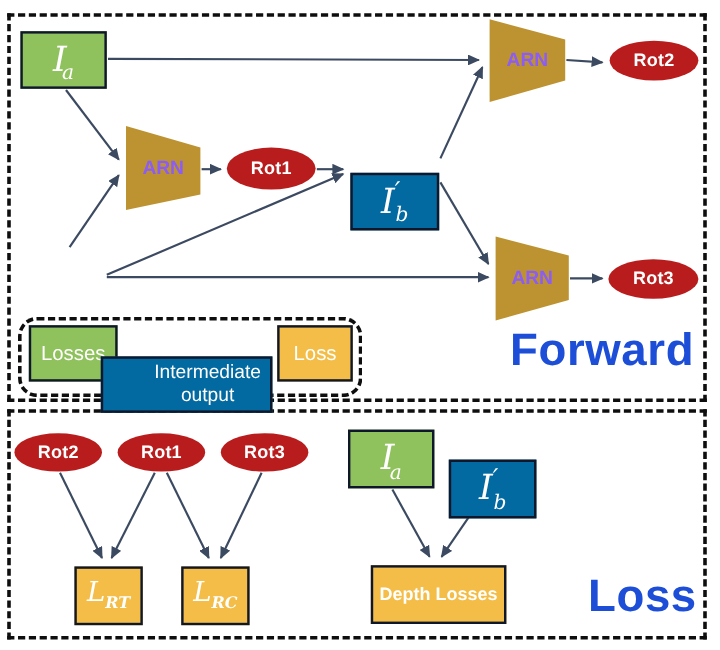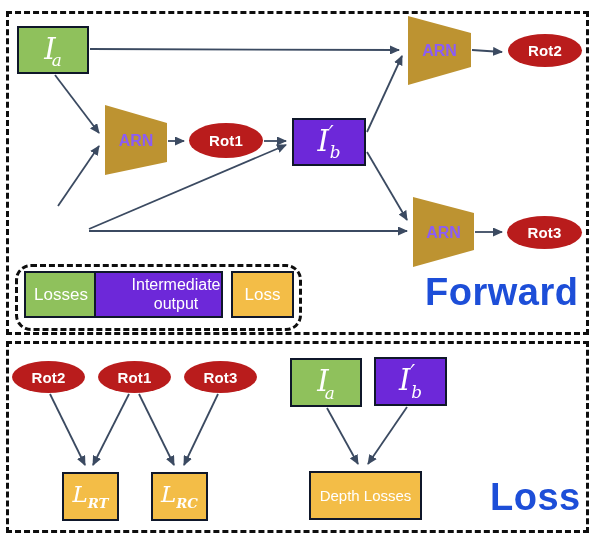--- a/index.html
+++ b/index.html
@@ -8,35 +8,35 @@
     background:#ffffff; overflow:hidden;
     font-family:"Liberation Sans", sans-serif;
   }
   .section {
     position:absolute; border:3.5px dashed #0e0e0e; background:transparent;
   }
   #arrow-layer { position:absolute; left:0; top:0; z-index:1; }
   .node { position:absolute; z-index:2; display:flex; align-items:center; justify-content:center; box-sizing:border-box; }
   .rect  { border:2px solid #0f172a; }
   .green { background:#8FC15C; }
-  .blue  { background:#6d28d9; }
+  .blue  { background:#0369a1;margin-top:26px; }
   .orange{ background:#F3BD47; }
   .ellipse { background:#b91c1c; border-radius:50%; border:none; }
   .rot-label { color:#ffffff; font-weight:bold; font-size:15px; letter-spacing:.2px; }
   .arn-label { position:absolute; z-index:2; color:#8b5cf6; font-weight:bold; font-size:16px; text-align:center; }
   .math { font-family:"DejaVu Serif", serif; font-style:italic; color:#ffffff; line-height:1; }
   .math-lg { font-size:29px; }
   .math-md { font-size:23px; }
   .math .sub { font-size:0.58em; vertical-align:-0.45em; }
   .math .prime { font-size:0.70em; vertical-align:0.55em; letter-spacing:0; }
   .math .prime + .sub { margin-left:-4px; }
   .legend-outer { position:absolute; z-index:2; border:3.5px dashed #0e0e0e; border-radius:16px; }
   .legend-text { color:#ffffff; font-size:17px; text-align:center; line-height:1.15; }
   .big-label { position:absolute; z-index:2; color:#1d4ed8; font-size:38px; font-weight:600; letter-spacing:.5px; }
-  .depth-label { color:#ffffff; font-weight:normal; font-size:15px; }
+  .depth-label { color:#ffffff; font-weight:bold; font-size:15px; }
 </style>
 </head>
 <body>
 
 <div id="stage">
 
   <svg id="arrow-layer" width="600" height="542" viewBox="0 0 600 542">
     <defs>
       <marker id="ah" markerUnits="userSpaceOnUse" markerWidth="11" markerHeight="9" refX="9" refY="4.5" orient="auto">
         <path d="M0,0 L10,4.5 L0,9 Z" fill="#3B4A61"></path>
@@ -92,21 +92,21 @@
     <span class="rot-label">Rot2</span>
   </div>
   <div class="node ellipse" style="left:507px; top:216px; width:75px; height:33px;">
     <span class="rot-label">Rot3</span>
   </div>
 
   <div class="legend-outer" style="left:15px; top:264px; width:281px; height:61px;"></div>
   <div class="node rect green" style="left:24px; top:271px; width:74px; height:47px;">
     <span class="legend-text">Losses</span>
   </div>
-  <div class="node rect blue" style="left:94px; top:271px; width:129px; height:47px;padding-left:35px;">
+  <div class="node rect blue" style="left:84px; top:271px; width:143px; height:47px;padding-left:35px;">
     <span class="legend-text" style="font-size:16px;">Intermediate output</span>
   </div>
   <div class="node rect orange" style="left:231px; top:271px; width:63px; height:47px;">
     <span class="legend-text">Loss</span>
   </div>
 
   <div class="big-label" style="left:425px; top:271px; width:155px;">Forward</div>
 
   <div class="section" style="left:6px; top:341px; width:577px; height:186px;"></div>
 

